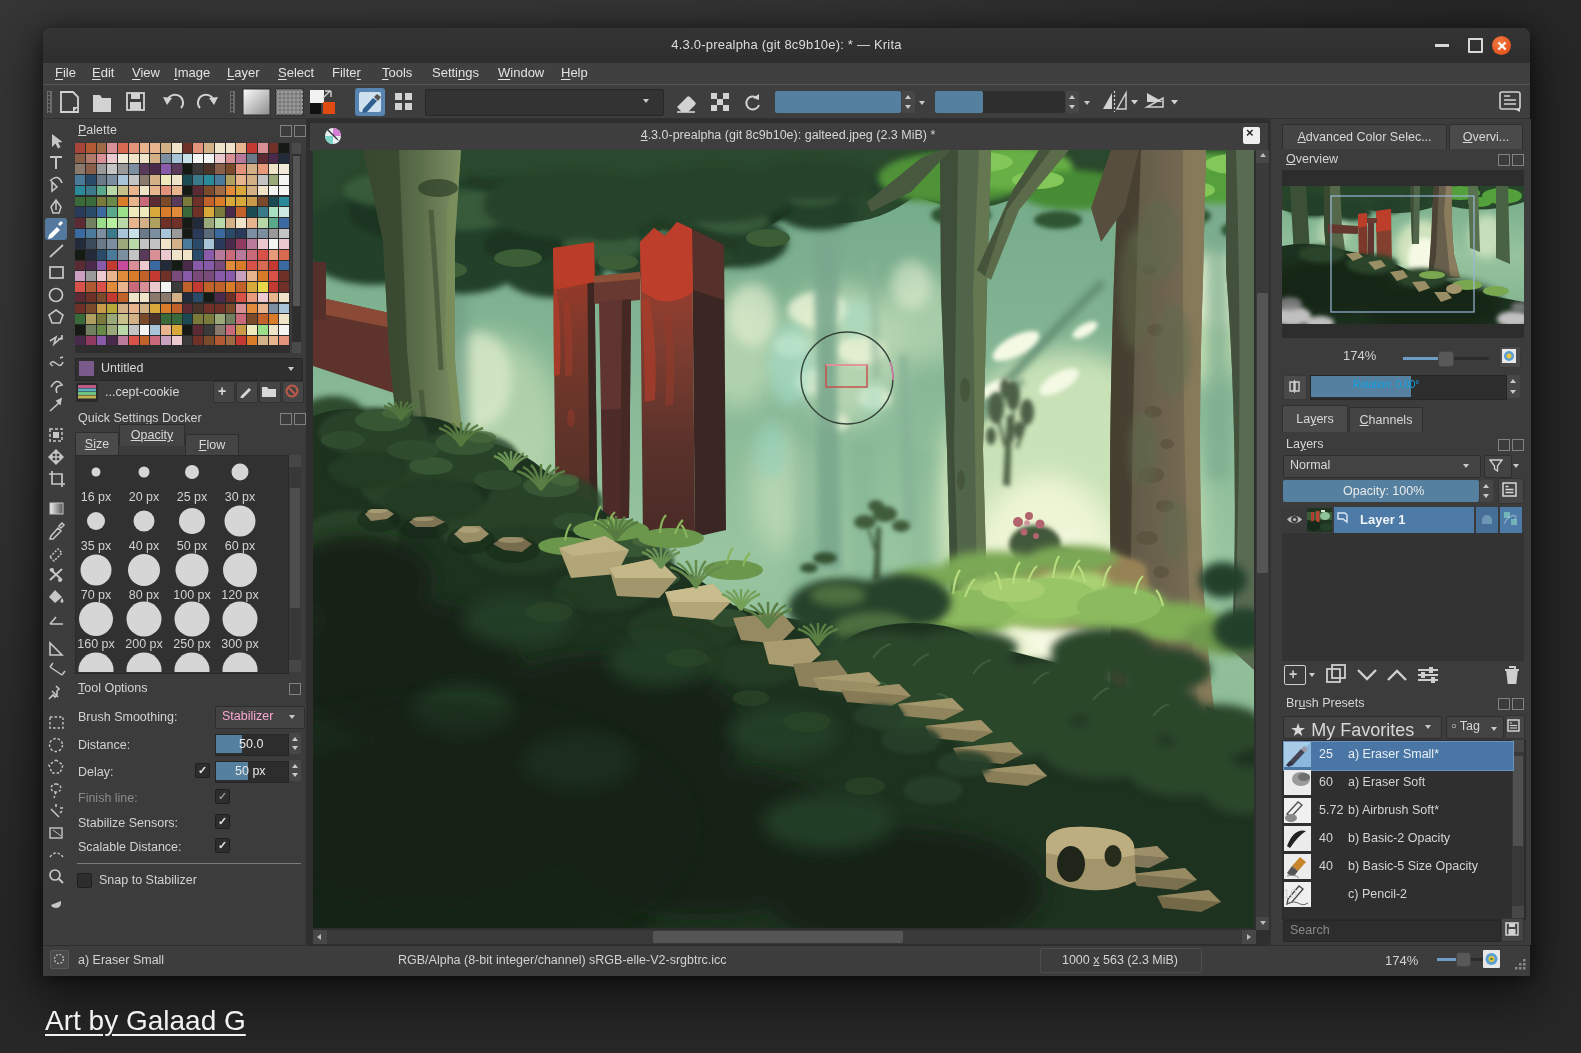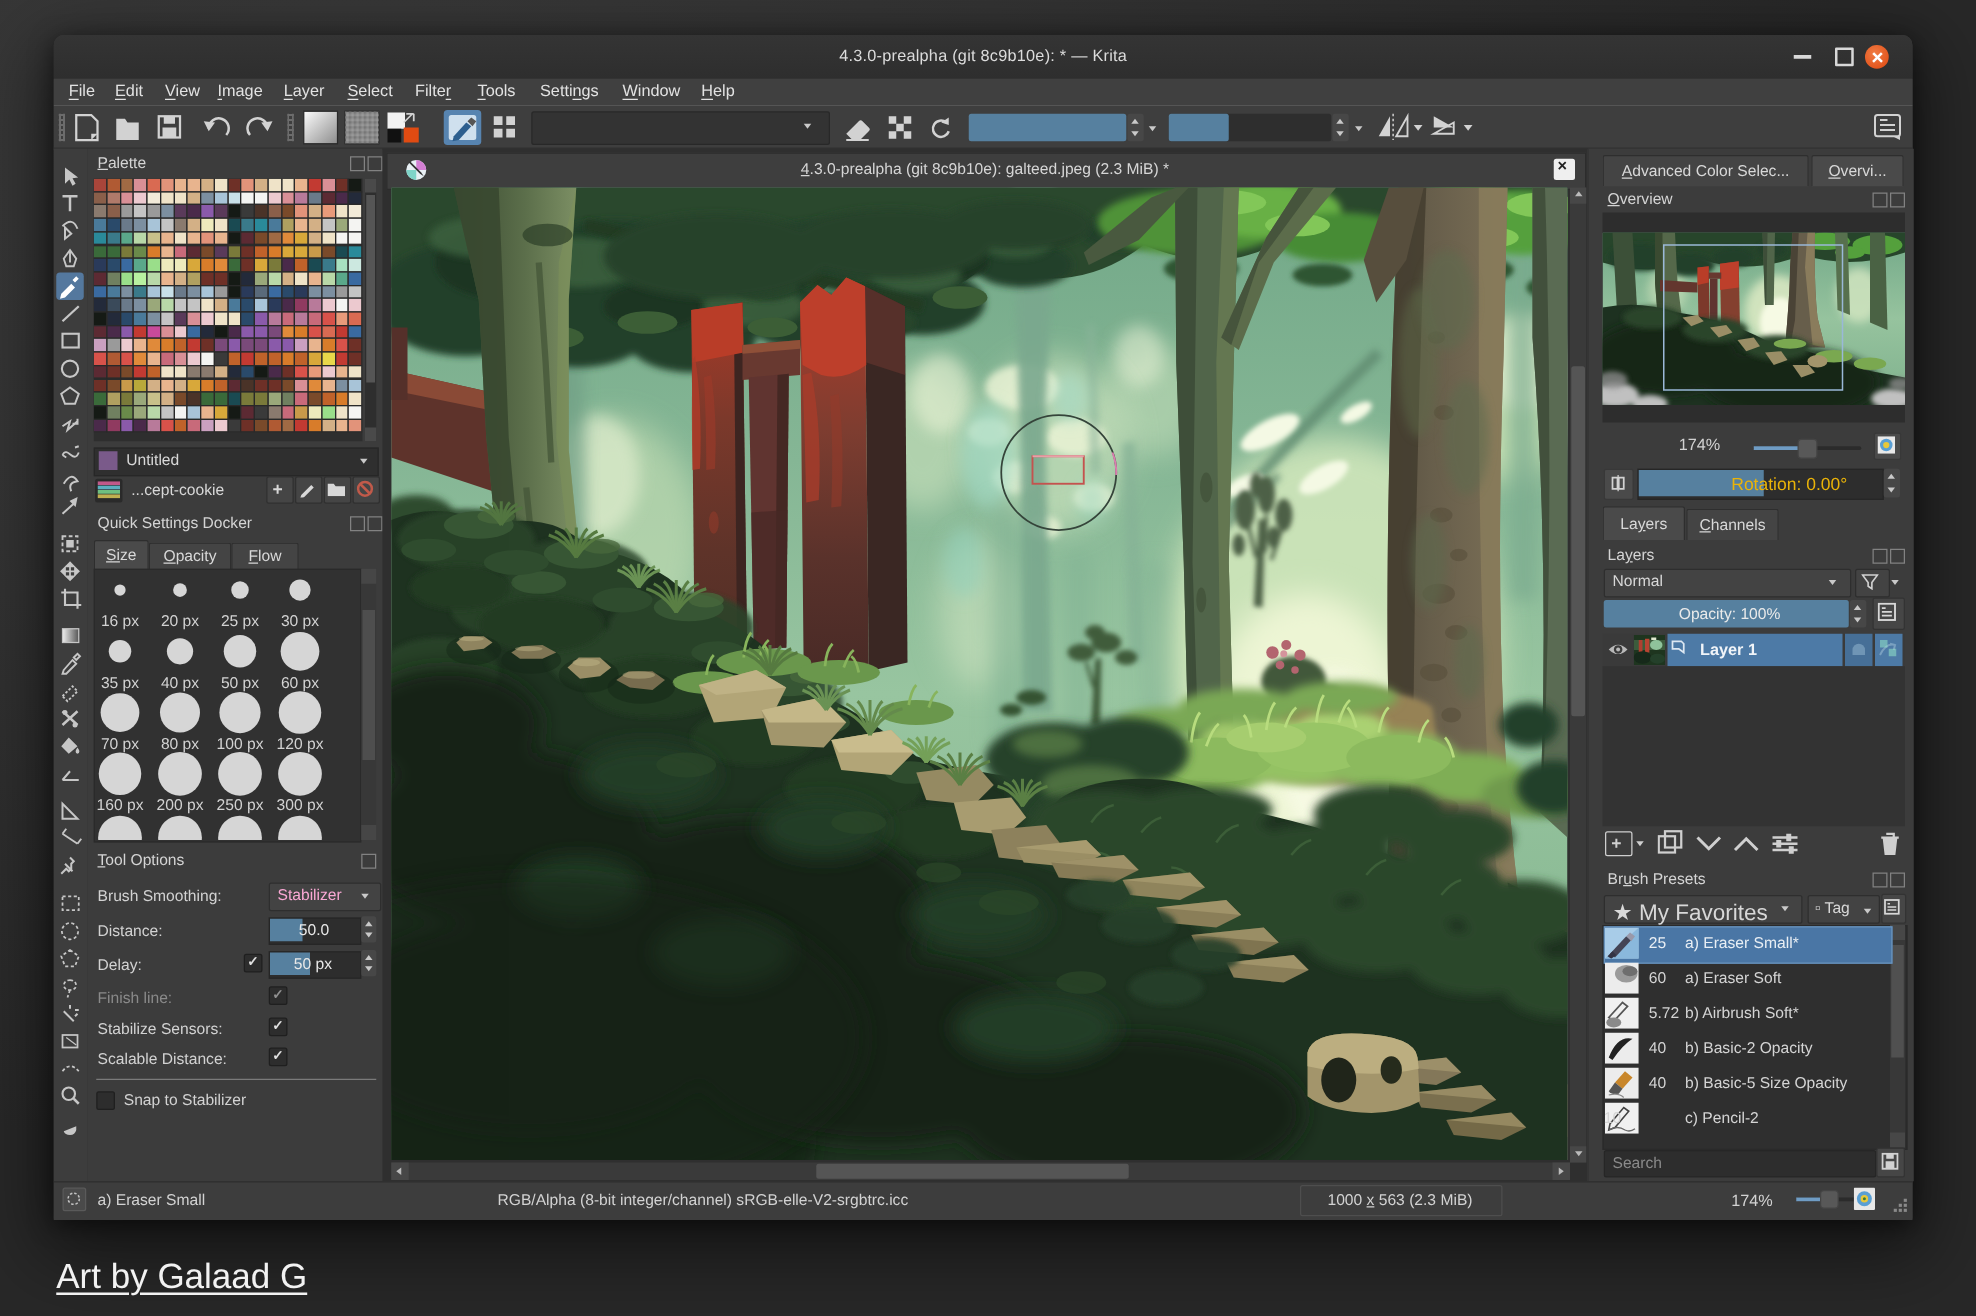--- a/index.html
+++ b/index.html
@@ -595,21 +595,21 @@
       <path d="M0 2 h5 l1.5 2 h7.5 v8 h-14 z" fill="#d8d8d8"></path>
     </svg>
 <svg class="abs" style="left:242px;top:356px;" width="14" height="14">
       <circle cx="7" cy="7" r="5.5" fill="none" stroke="#c05a4a" stroke-width="2"></circle>
       <path d="M3 3 l8 8" stroke="#c05a4a" stroke-width="2"></path>
     </svg>
     <div class="abs panel-title" style="left:35px;top:383px;">Quick Settings Docker</div>
 <div class="abs ptico" style="left:237px;top:385px;"></div>
     <div class="abs ptico" style="left:251px;top:385px;"></div>
 <div class="abs tab on" style="left:32px;top:404px;width:42px;height:23px;line-height:23px;"><u>Si</u>ze</div>
-<div class="abs tab" style="left:76px;top:406px;width:64px;height:21px;line-height:21px;"><u>O</u>pacity</div>
+<div class="abs tab" style="left:76px;top:396px;width:64px;height:21px;line-height:21px;text-decoration:underline;"><u>O</u>pacity</div>
 <div class="abs tab" style="left:142px;top:406px;width:52px;height:21px;line-height:21px;"><u>F</u>low</div>
 <div class="abs" style="left:32px;top:427px;width:212px;height:217px;background:#313131;border:1px solid #2a2a2a;"></div>
 <div class="abs" style="left:246px;top:427px;width:12px;height:217px;background:#383838;"></div>
 <div class="abs" style="left:246px;top:427px;width:12px;height:12px;background:#464646;"></div>
 <div class="abs" style="left:246px;top:632px;width:12px;height:12px;background:#464646;"></div>
 <div class="abs" style="left:247px;top:460px;width:10px;height:120px;background:#4e4e4e;"></div>
 <svg class="abs" style="left:32px;top:427px;" width="212" height="217" viewBox="0 0 212 217">
       <circle cx="21" cy="17" r="4.5" fill="#d6d6d6"></circle>
       <circle cx="69" cy="17" r="5.5" fill="#d6d6d6"></circle>
       <circle cx="117" cy="17" r="7.0" fill="#d6d6d6"></circle>
@@ -1355,21 +1355,21 @@
       <circle cx="7" cy="7" r="5" fill="#5a9fd4"></circle>
       <circle cx="7" cy="7" r="2.5" fill="#e8c83a"></circle>
     </svg>
 <div class="abs" style="left:1240px;top:347px;width:22px;height:23px;background:#4a4a4a;border:1px solid #383838;border-radius:2px;"></div>
 <svg class="abs" style="left:1244px;top:351px;" width="15" height="15">
       <path d="M3 3 h4 v9 h-4 z M8 3 h4 v9 h-4 z" fill="none" stroke="#d2d2d2" stroke-width="1.4"></path>
       <path d="M7.5 1 v13" stroke="#d2d2d2" stroke-width="1"></path>
     </svg>
 <div class="abs" style="left:1267px;top:347px;width:195px;height:23px;background:#2d2d2d;border:1px solid #262626;"></div>
 <div class="abs" style="left:1268px;top:348px;width:100px;height:21px;background:#56809f;"></div>
-<div class="abs" style="left:1310px;top:351px;color:#eab308;font-size:14px;margin-left:32px;">Rotation: 0.00°</div>
+<div class="abs" style="left:1310px;top:351px;color:#0ea5e9;font-size:10px;">Rotation: 0.00°</div>
 <div class="abs spin" style="left:1464px;top:347px;width:13px;height:23px;"></div>
 <div class="abs tab on" style="left:1239px;top:377px;width:64px;height:26px;line-height:26px;">La<u>y</u>ers</div>
 <div class="abs tab" style="left:1306px;top:379px;width:72px;height:24px;line-height:24px;"><u>C</u>hannels</div>
 <div class="abs panel-title" style="left:1243px;top:409px;">La<u>y</u>ers</div>
 <div class="abs ptico" style="left:1455px;top:411px;"></div>
     <div class="abs ptico" style="left:1469px;top:411px;"></div>
 <div class="abs" style="left:1240px;top:427px;width:196px;height:21px;background:#434343;border:1px solid #2e2e2e;border-radius:2px;"></div>
 <div class="abs" style="left:1247px;top:430px;color:#d8d8d8;font-size:12.5px;">Normal</div>
 <div class="abs ddarrow" style="left:1420px;top:436px;"></div>
 <div class="abs" style="left:1441px;top:427px;width:26px;height:21px;background:#434343;border:1px solid #2e2e2e;border-radius:2px;"></div>

